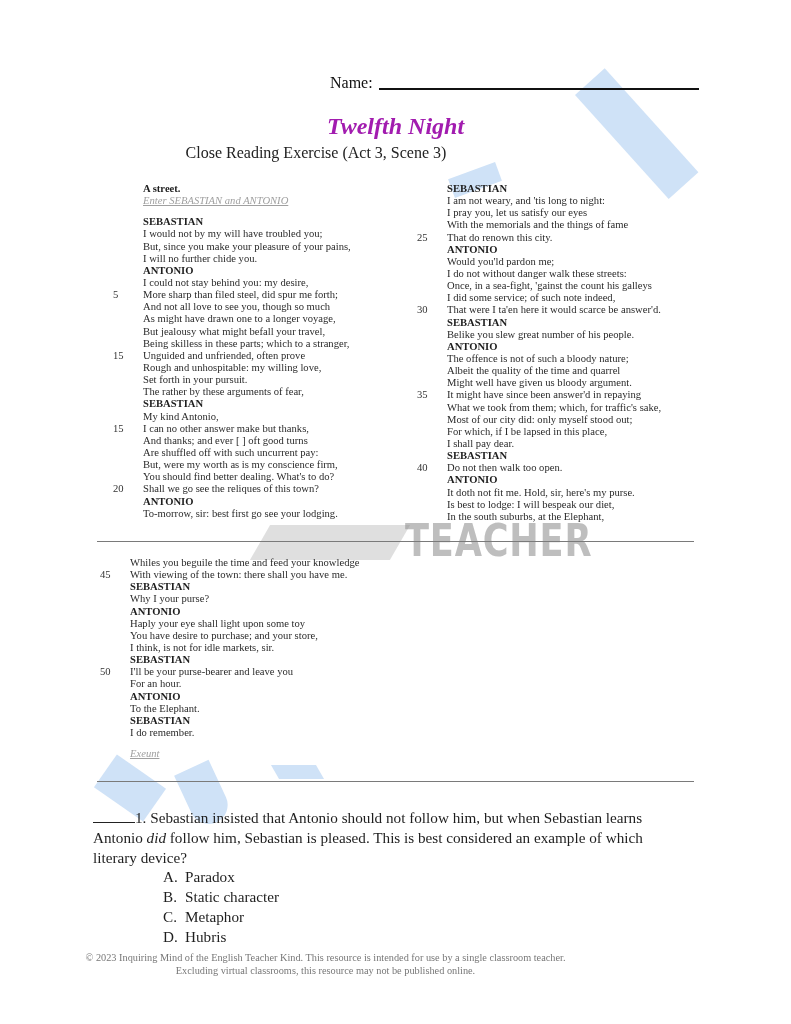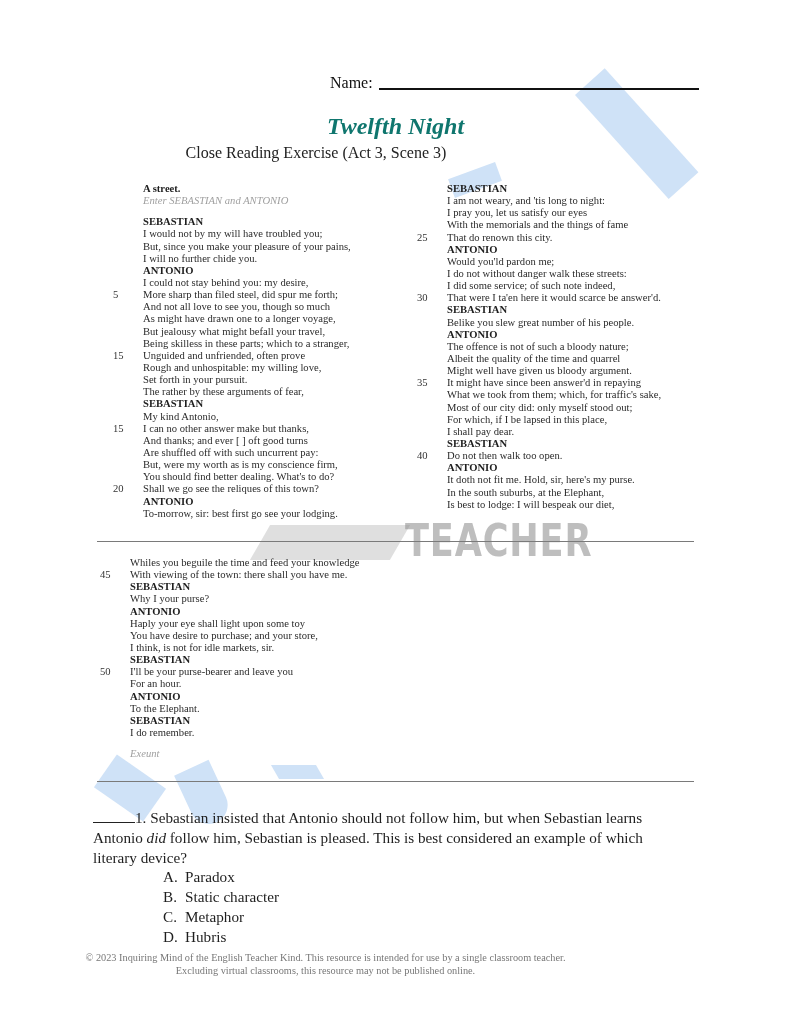--- a/index.html
+++ b/index.html
@@ -9,27 +9,27 @@
     .watermark { position: absolute; pointer-events: none; z-index: 0; }
     .wm-band { background: #cfe2f7; position: absolute; }
     .wm-text { position: absolute; font-family: "DejaVu Sans", sans-serif; font-weight: bold; color: #8a8a8a; opacity: 0.55; font-size: 44px; letter-spacing: 1px; transform: scaleX(0.8); transform-origin: left top; }
     .wm-gray { position: absolute; background: #b8b8b8; opacity: 0.45; }
 
     .layer { position: relative; z-index: 1; }
 
     .name-row { position: absolute; top: 74px; left: 330px; font-size: 16px; color: #111; display: flex; align-items: flex-start; }
     .name-line { display: inline-block; width: 320px; border-bottom: 2px solid #111; height: 16px; margin-left: 6px; }
 
-    .title { position: absolute; top: 113px; left: 0; width: 791px; text-align: center; font-size: 24px; font-weight: bold; font-style: italic; color: #0f766e; }
+    .title { position: absolute; top: 113px; left: 0; width: 791px; text-align: center; font-size: 24px; font-weight: bold; font-style: italic; color: #a21caf; }
     .subtitle { position: absolute; top: 144px; left: 0; width: 632px; text-align: center; font-size: 16px; color: #222; }
 
     .col { position: absolute; font-size: 10.6px; line-height: 12.15px; color: #2a2a2a; }
     .col .line { position: relative; white-space: nowrap; height: 12.15px; }
     .col .speaker { font-weight: bold; color: #1e1e1e; }
-    .col .stage { color: #a0a0a0; font-style: italic; }
+    .col .stage { color: #a0a0a0; font-style: italic; text-decoration: underline; }
     .col .heading { font-weight: bold; color: #1e1e1e; }
     .col .num { position: absolute; left: -30px; width: 20px; text-align: left; color: #333; }
     .gap { height: 9px; }
 
     .rule { position: absolute; left: 97px; width: 597px; height: 1px; background: #7a7a7a; }
 
     .question { position: absolute; top: 808px; left: 93px; width: 560px; font-size: 15.2px; line-height: 20px; color: #1e1e1e; }
     .blank { display: inline-block; width: 42px; border-bottom: 1.5px solid #222; height: 14px; vertical-align: baseline; }
     .options { position: absolute; top: 867px; left: 163px; font-size: 15.2px; line-height: 20px; color: #1e1e1e; }
     .opt { display: flex; }
@@ -91,39 +91,40 @@
     </div>
   <div class="col" id="col-right" style="left:447px;top:183px;width:300px;">
       <div class="line speaker"><span>SEBASTIAN</span></div>
       <div class="line "><span>I am not weary, and 'tis long to night:</span></div>
       <div class="line "><span>I pray you, let us satisfy our eyes</span></div>
       <div class="line "><span>With the memorials and the things of fame</span></div>
       <div class="line "><span class="num">25</span><span>That do renown this city.</span></div>
       <div class="line speaker"><span>ANTONIO</span></div>
       <div class="line "><span>Would you'ld pardon me;</span></div>
       <div class="line "><span>I do not without danger walk these streets:</span></div>
+      <div class="line "><span>Once, in a sea-fight, 'gainst the count his galleys</span></div>
       <div class="line "><span>I did some service; of such note indeed,</span></div>
       <div class="line "><span class="num">30</span><span>That were I ta'en here it would scarce be answer'd.</span></div>
       <div class="line speaker"><span>SEBASTIAN</span></div>
       <div class="line "><span>Belike you slew great number of his people.</span></div>
       <div class="line speaker"><span>ANTONIO</span></div>
       <div class="line "><span>The offence is not of such a bloody nature;</span></div>
       <div class="line "><span>Albeit the quality of the time and quarrel</span></div>
       <div class="line "><span>Might well have given us bloody argument.</span></div>
       <div class="line "><span class="num">35</span><span>It might have since been answer'd in repaying</span></div>
       <div class="line "><span>What we took from them; which, for traffic's sake,</span></div>
       <div class="line "><span>Most of our city did: only myself stood out;</span></div>
       <div class="line "><span>For which, if I be lapsed in this place,</span></div>
       <div class="line "><span>I shall pay dear.</span></div>
       <div class="line speaker"><span>SEBASTIAN</span></div>
       <div class="line "><span class="num">40</span><span>Do not then walk too open.</span></div>
       <div class="line speaker"><span>ANTONIO</span></div>
       <div class="line "><span>It doth not fit me. Hold, sir, here's my purse.</span></div>
+      <div class="line "><span>Is best to lodge: I will bespeak our diet,</span></div>
       <div class="line "><span>In the south suburbs, at the Elephant,</span></div>
-      <div class="line "><span>Is best to lodge: I will bespeak our diet,</span></div>
     </div>
 
   <div class="rule" style="top:541px;"></div>
 
   <div class="col" id="col-cont" style="left:130px;top:557px;width:300px;">
       <div class="line "><span>Whiles you beguile the time and feed your knowledge</span></div>
       <div class="line "><span class="num">45</span><span>With viewing of the town: there shall you have me.</span></div>
       <div class="line speaker"><span>SEBASTIAN</span></div>
       <div class="line "><span>Why I your purse?</span></div>
       <div class="line speaker"><span>ANTONIO</span></div>

